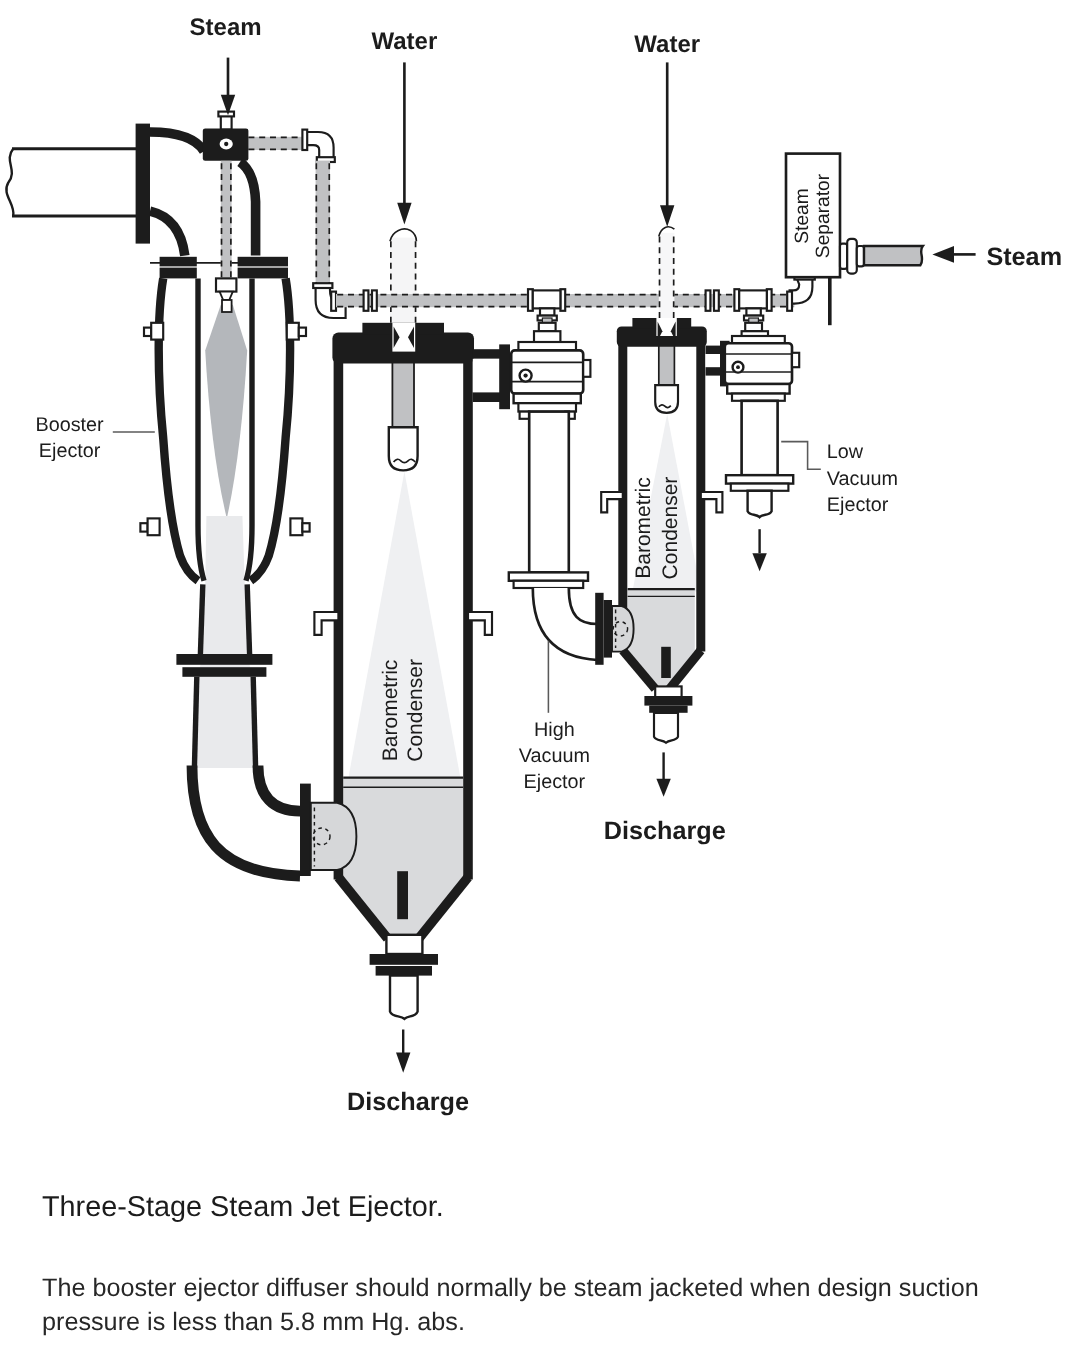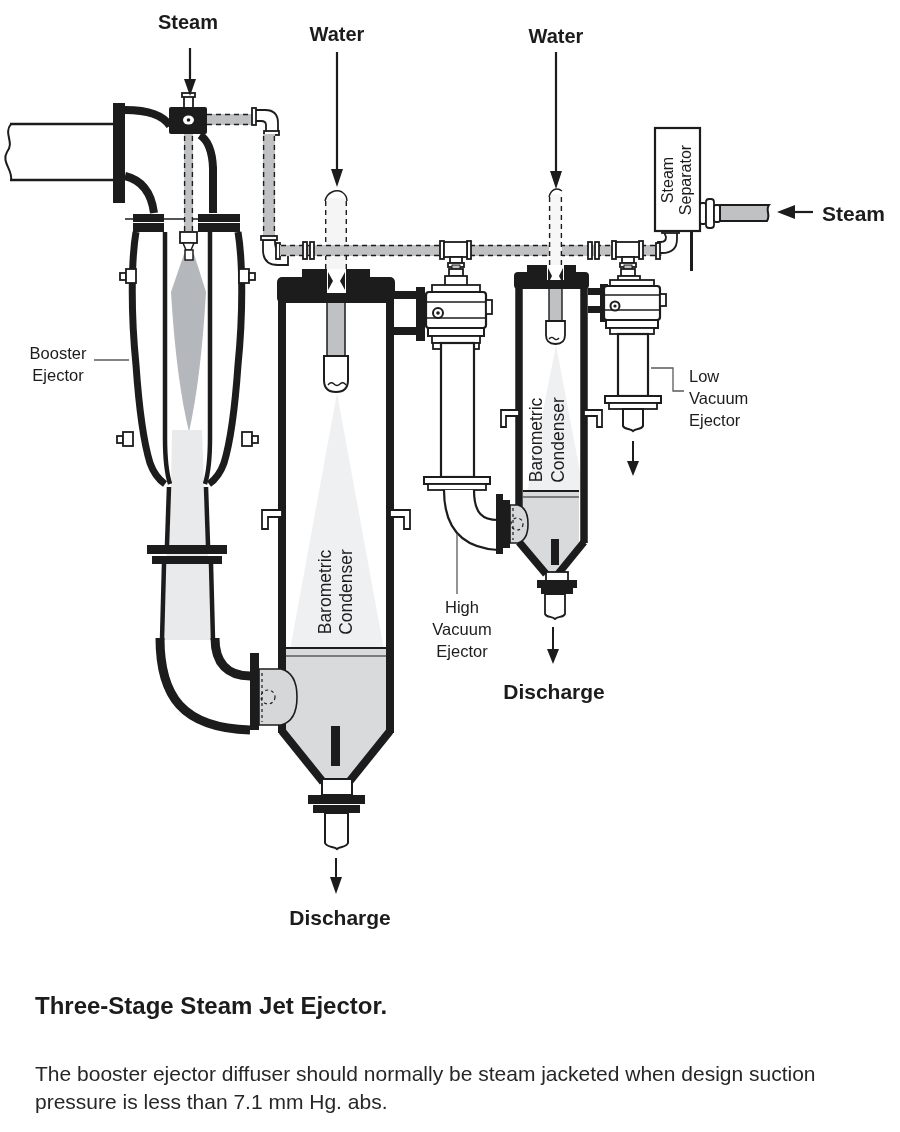--- a/index.html
+++ b/index.html
@@ -26,21 +26,21 @@
   .wall45{stroke:var(--ink);stroke-width:4.5;fill:none;stroke-linecap:butt;}
   .thin{stroke:var(--ink);stroke-width:1.4;fill:none;}
   .leader{stroke:#5a5a5a;stroke-width:1.3;fill:none;}
   text{fill:var(--ink);}
   .lbl-b{font-size:20px;font-weight:bold;}
   .lbl-b21{font-size:21px;font-weight:bold;}
   .lbl{font-size:16.5px;}
   .lbl-rot{font-size:17.5px;}
   .lbl-sep{font-size:16px;}
   .caption{padding:40px 35px 0 35px;}
-  .caption h2{margin:0;font-size:24px;font-weight:bold;color:#1c1c1c;}
+  .caption h2{margin:0;font-size:24px;font-weight:normal;color:#1c1c1c;}
   .caption p{margin:40px 0 0 0;font-size:21px;line-height:1.35;color:#272727;max-width:812px;}
 </style>
 </head>
 <body>
 
 <svg width="900" height="952" viewBox="0 0 900 952">
 
   <g>
     <rect x="325" y="198" width="22" height="85" fill="#f5f5f6"></rect>
     <line class="pipe-edge" x1="325.7" y1="201" x2="325.7" y2="282"></line>
@@ -346,14 +346,14 @@
     <text x="689" y="382" class="lbl">Low</text>
     <text x="689" y="404" class="lbl">Vacuum</text>
     <text x="689" y="426" class="lbl">Ejector</text>
     <text x="340" y="925" class="lbl-b21" text-anchor="middle">Discharge</text>
     <text x="554" y="699" class="lbl-b21" text-anchor="middle">Discharge</text>
   </g>
 </svg>
 
 <div class="caption">
   <h2>Three-Stage Steam Jet Ejector.</h2>
-  <p>The booster ejector diffuser should normally be steam jacketed when design suction pressure is less than 7.1 mm Hg. abs.</p>
+  <p>The booster ejector diffuser should normally be steam jacketed when design suction pressure is less than 5.8 mm Hg. abs.</p>
 </div>
 
 </body></html>

